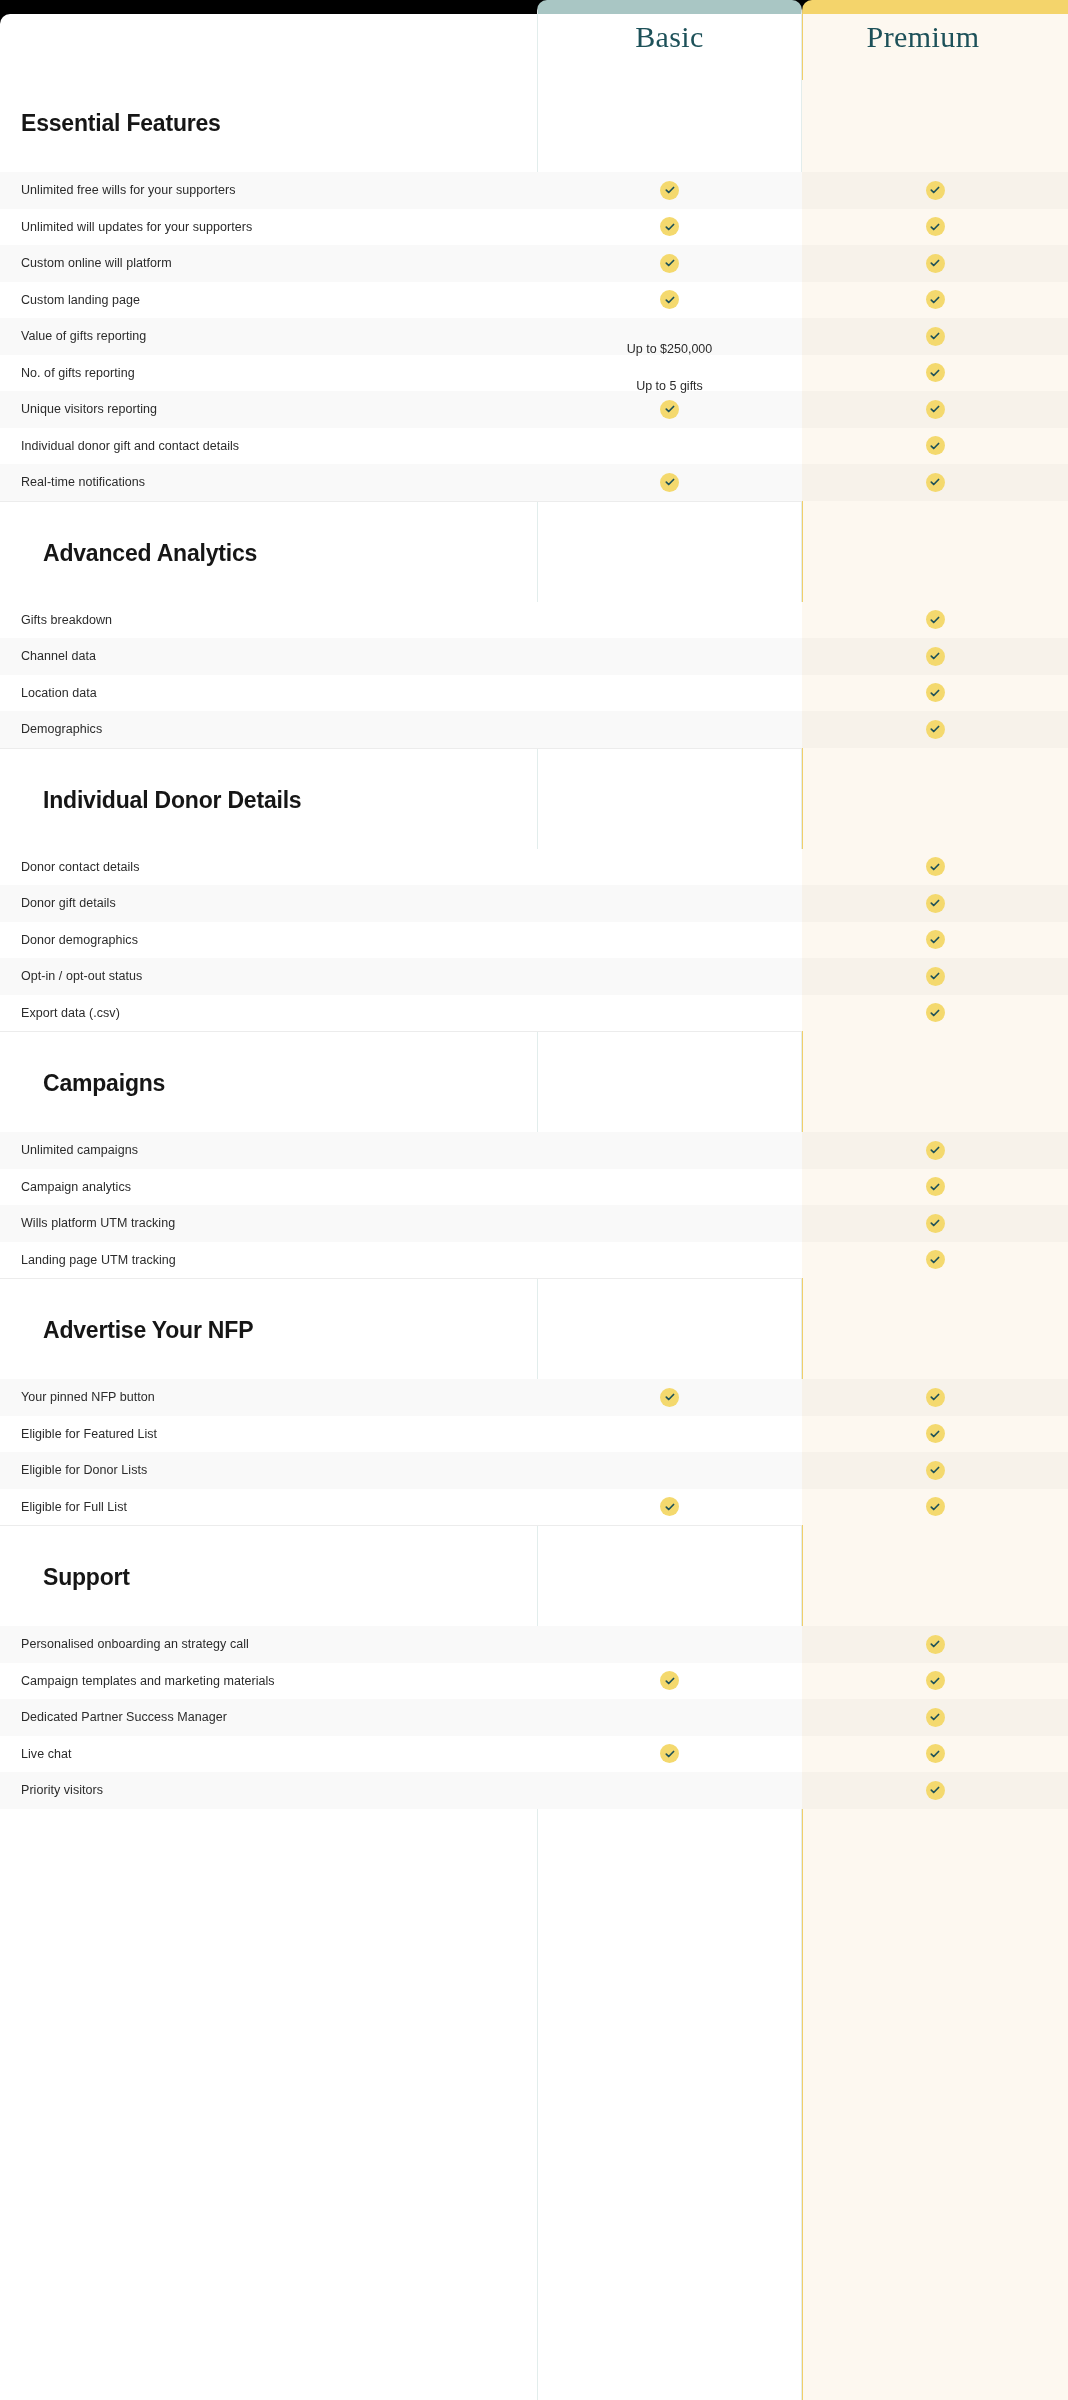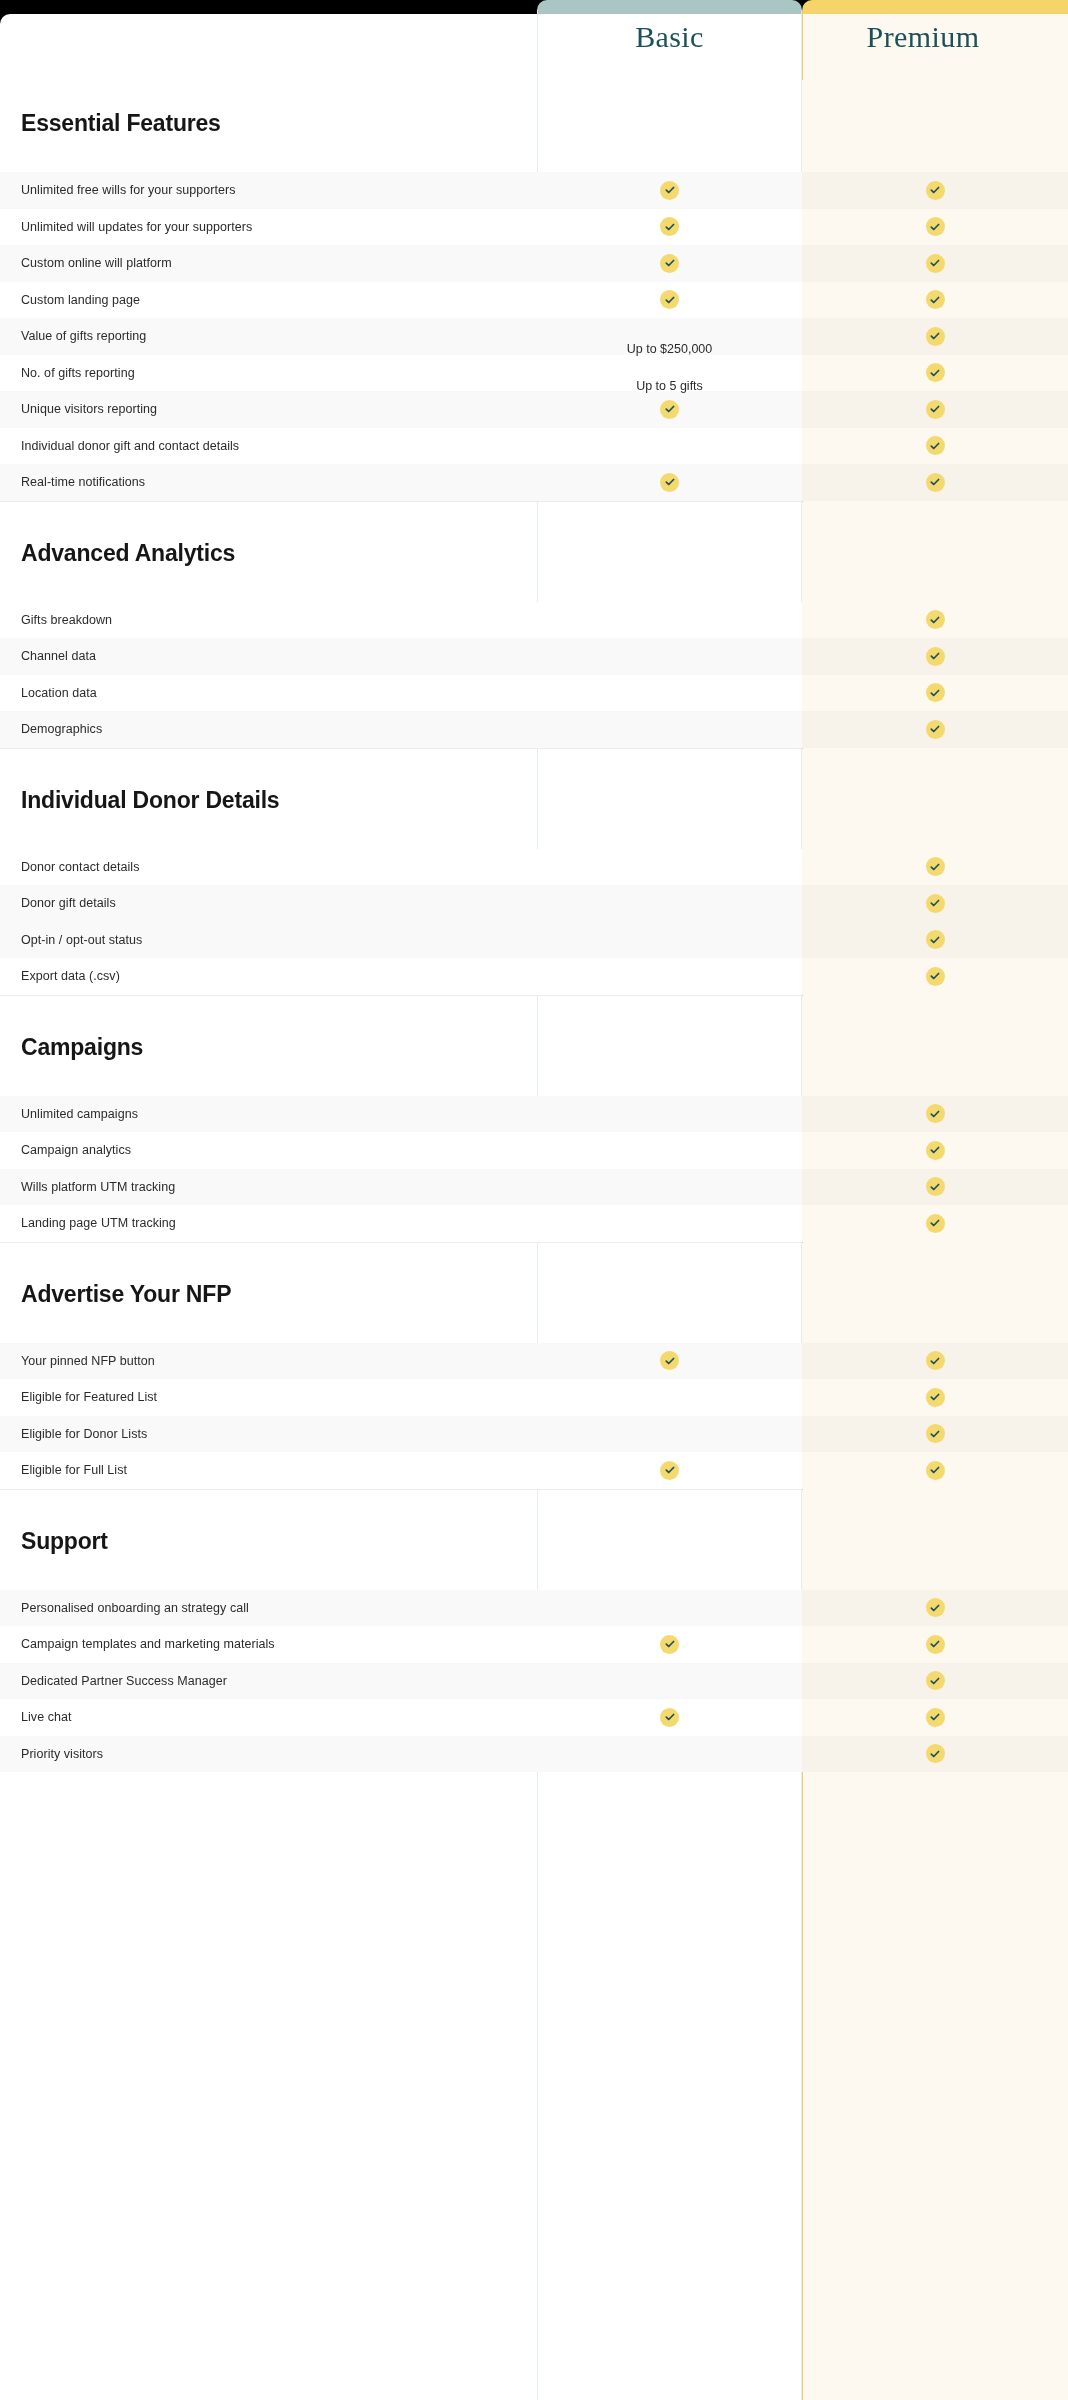--- a/index.html
+++ b/index.html
@@ -90,21 +90,21 @@
   .section-head .title {
     position: absolute;
     left: 21px;
     top: 30px;
     font-size: 23px;
     font-weight: 700;
     letter-spacing: -0.2px;
     color: #161616;
     white-space: nowrap;
   }
-  .section-head.gap-top { height: 100px; }
+  .section-head.gap-top { height: 100px; margin-left: 22px; }
   .section-head .title.low { top: 38px; }
 
   
   .sep {
     position: absolute;
     left: 0;
     width: 802px;
     height: 1px;
     background: #ececec;
     z-index: 3;
@@ -446,20 +446,33 @@
         <div class="label">Donor gift details</div>
         <div class="cell basic"></div>
         <div class="cell premium">
           <span class="check">
             <svg width="12" height="12" viewBox="0 0 12 12">
               <path d="M2.3 6.1 L4.7 8.5 L9.6 3.5" fill="none" stroke="#1d5159" stroke-width="1.7" stroke-linecap="round" stroke-linejoin="round"></path>
             </svg>
           </span>
         </div>
       </div>
+      <div class="row even">
+        <div class="stripe"></div>
+        <div class="stripe-prem"></div>
+        <div class="label">Donor demographics</div>
+        <div class="cell basic"></div>
+        <div class="cell premium">
+          <span class="check">
+            <svg width="12" height="12" viewBox="0 0 12 12">
+              <path d="M2.3 6.1 L4.7 8.5 L9.6 3.5" fill="none" stroke="#1d5159" stroke-width="1.7" stroke-linecap="round" stroke-linejoin="round"></path>
+            </svg>
+          </span>
+        </div>
+      </div>
       <div class="row odd">
         <div class="stripe"></div>
         <div class="stripe-prem"></div>
         <div class="label">Opt-in / opt-out status</div>
         <div class="cell basic"></div>
         <div class="cell premium">
           <span class="check">
             <svg width="12" height="12" viewBox="0 0 12 12">
               <path d="M2.3 6.1 L4.7 8.5 L9.6 3.5" fill="none" stroke="#1d5159" stroke-width="1.7" stroke-linecap="round" stroke-linejoin="round"></path>
             </svg>

